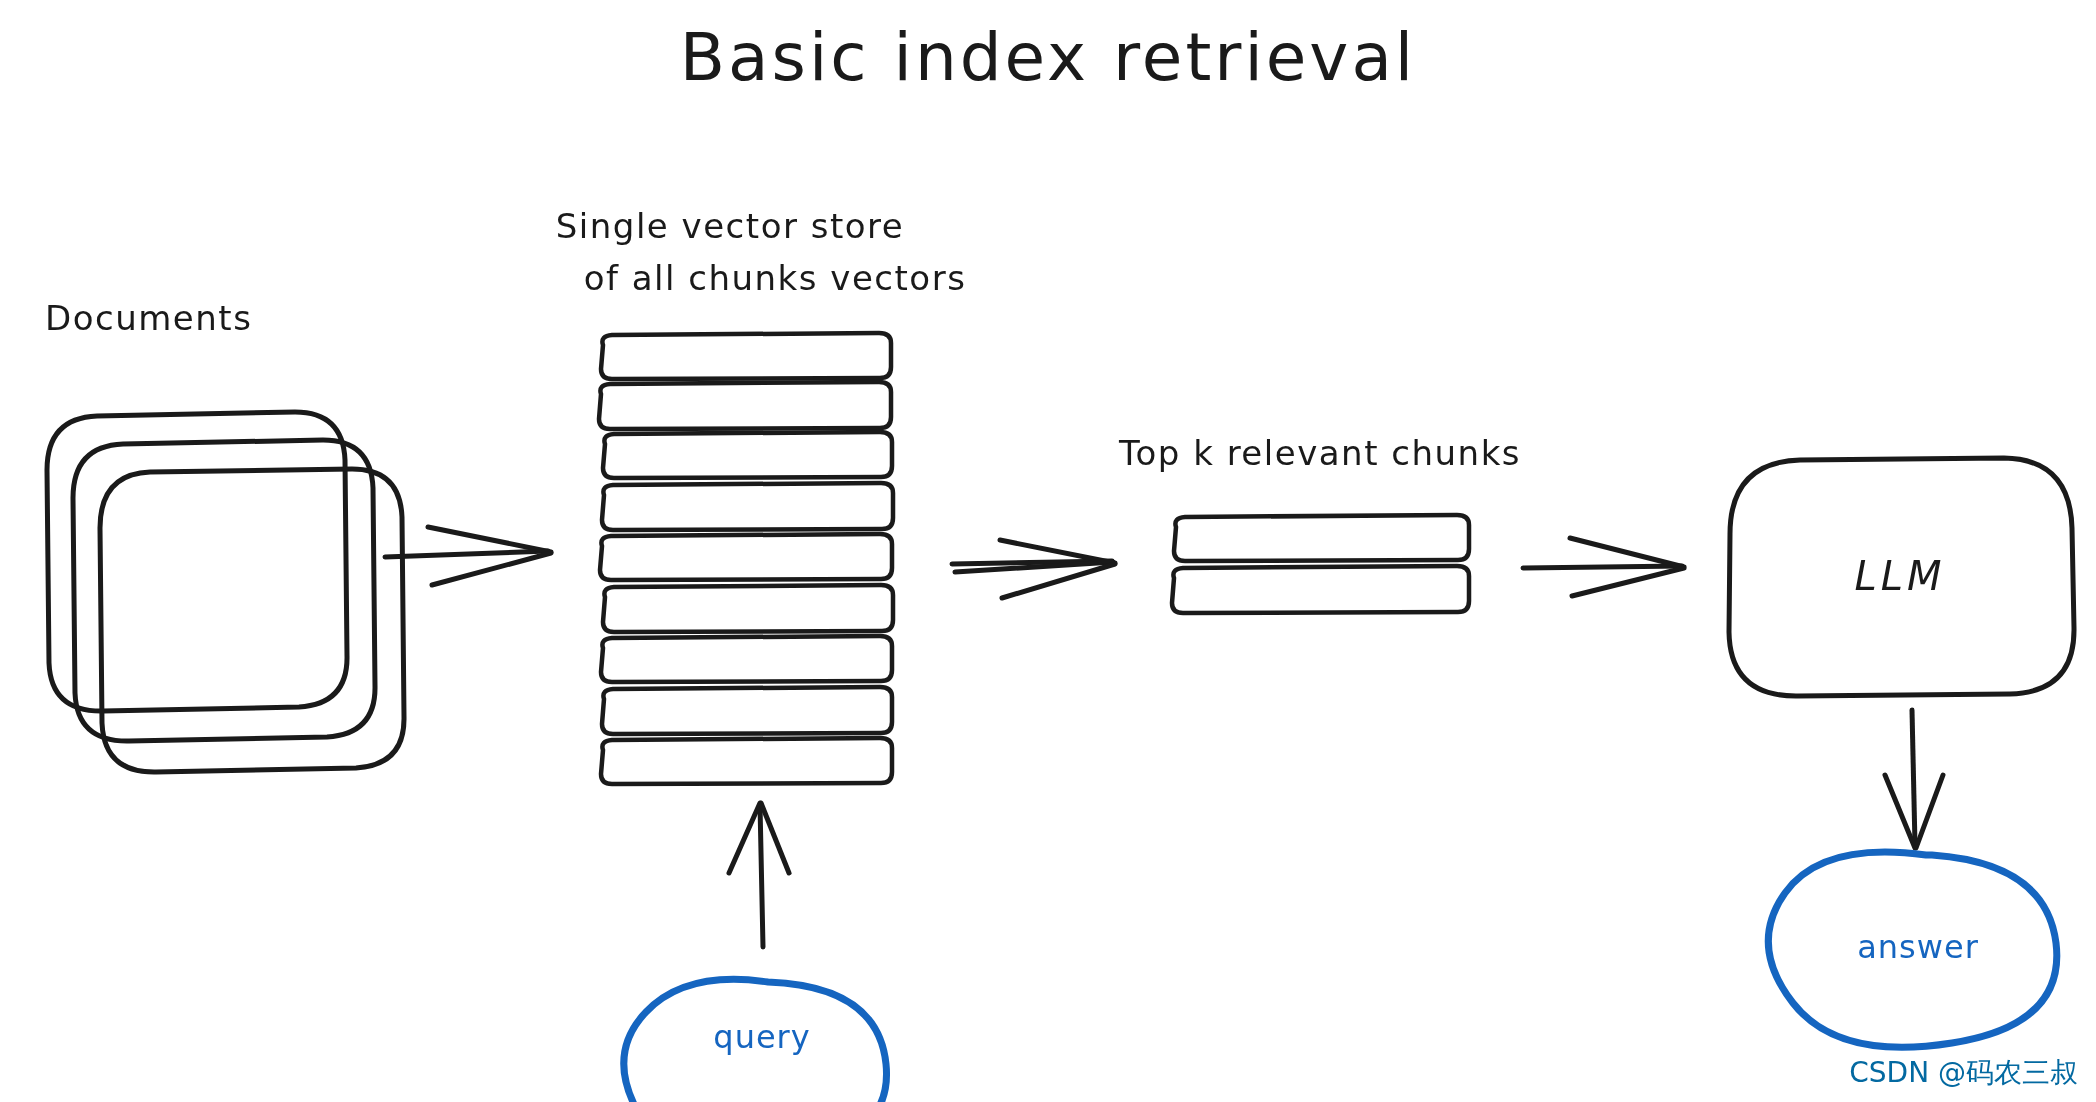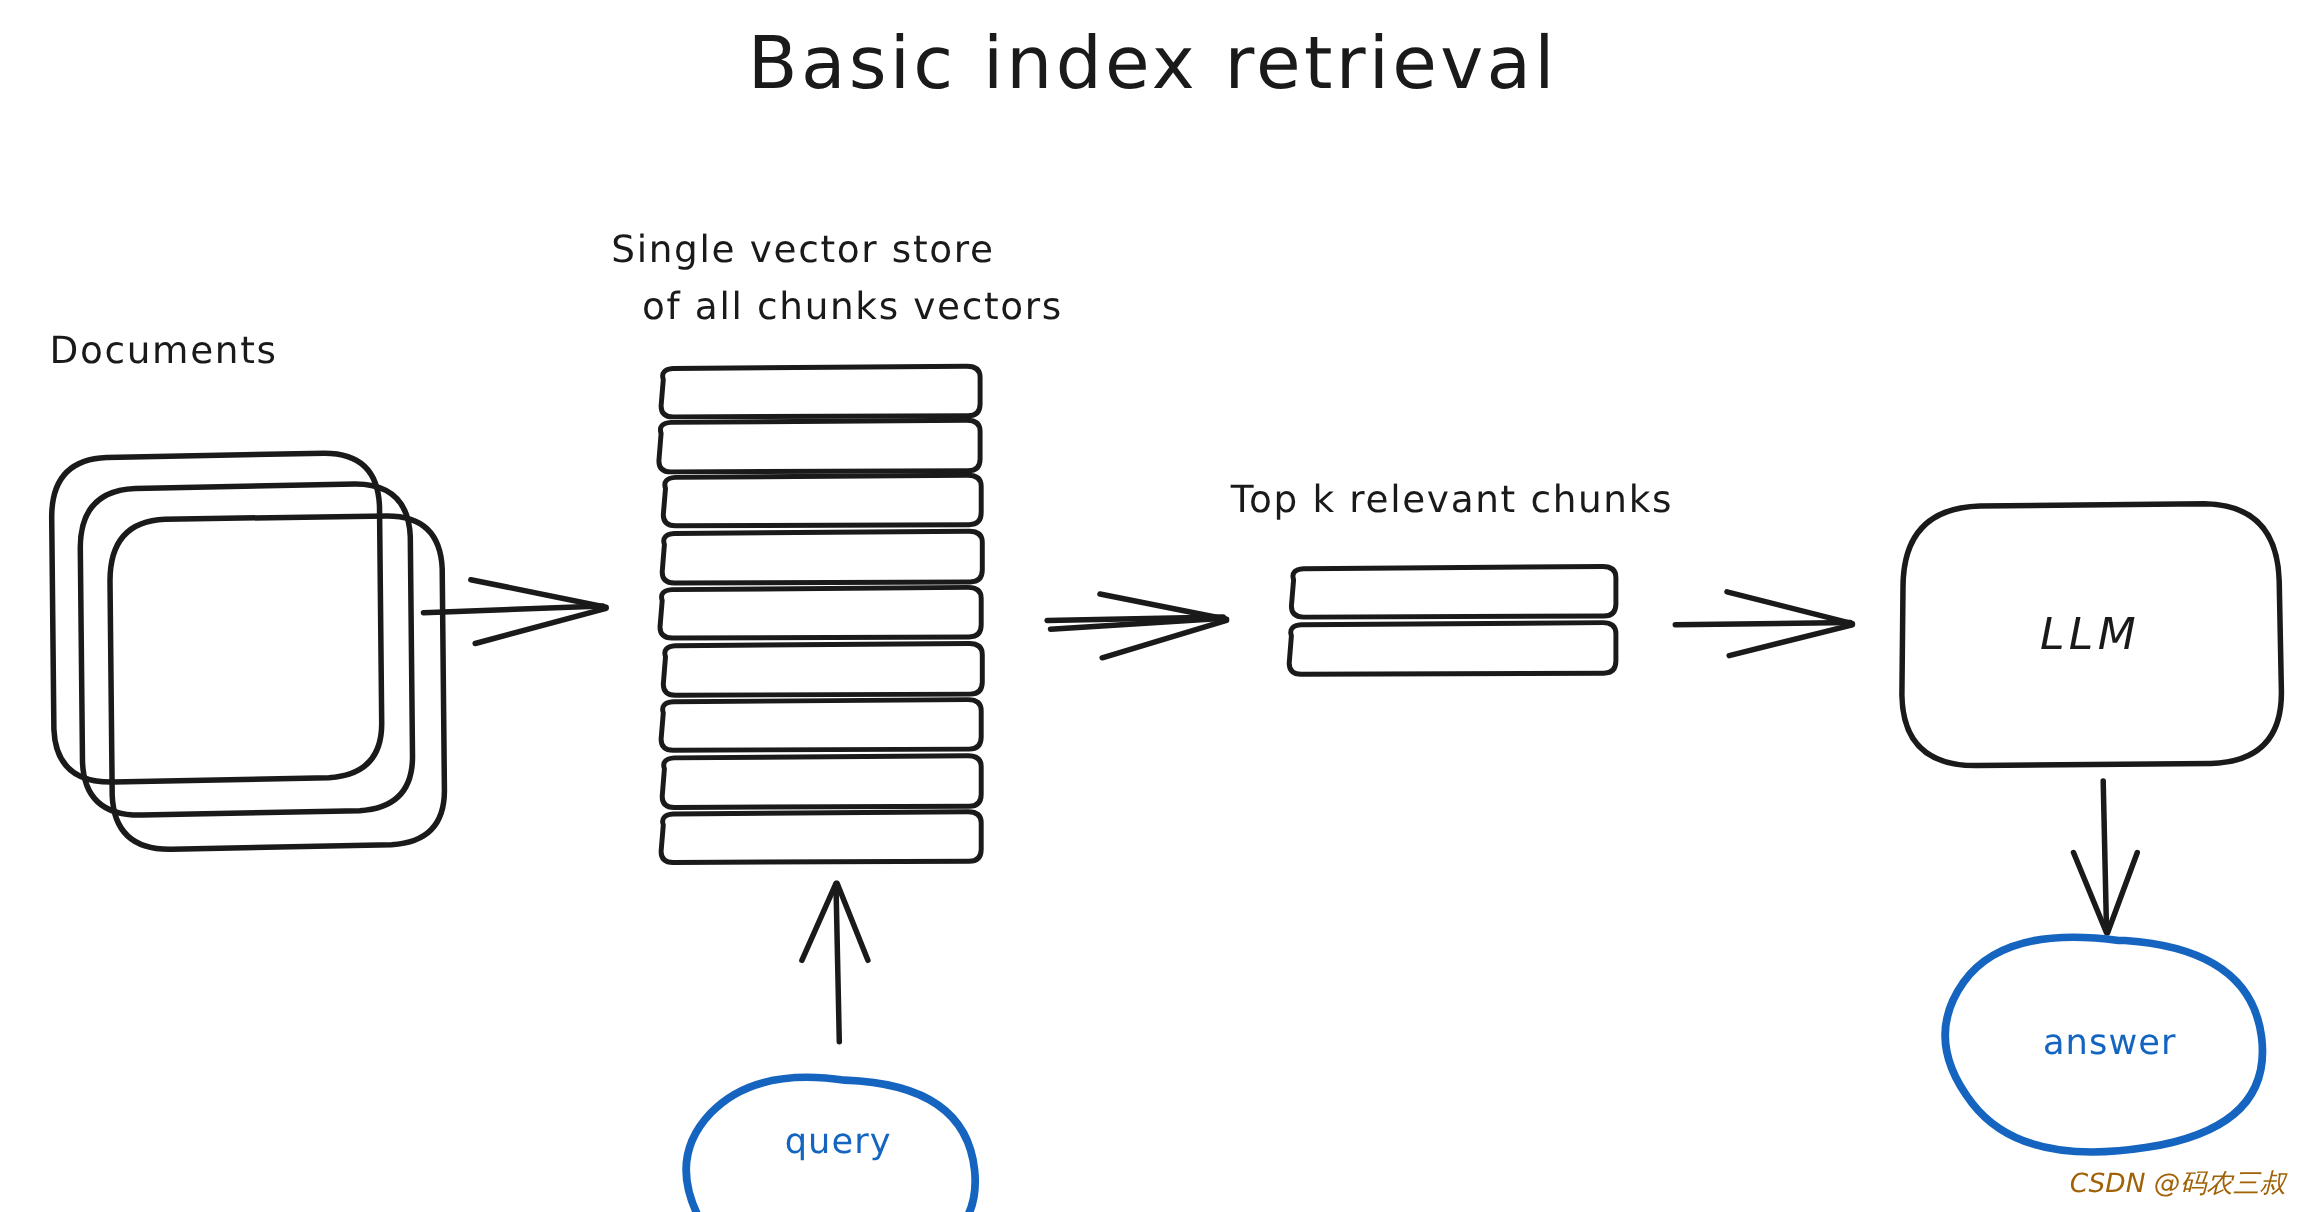--- a/index.html
+++ b/index.html
@@ -61,25 +61,24 @@
     fill: none;
     stroke: #1565c0;
     stroke-width: 7;
     stroke-linecap: round;
     stroke-linejoin: round;
   }
   .watermark {
     position: absolute;
     right: 18px;
     bottom: 10px;
-    color: #a16207;
-    font-size: 24px;
+    color: #0369a1;
+    font-size: 28px;
     font-family: "DejaVu Sans", sans-serif;
     white-space: nowrap;
-    font-style: italic;
   }
 </style>
 </head>
 <body>
 
 <svg id="canvas" viewBox="0 0 2096 1102" xmlns="http://www.w3.org/2000/svg">
 
   <text class="hand-text title-text" x="1048" y="80" text-anchor="middle">Basic index retrieval</text>
 
   <text class="hand-text label-text" x="45" y="330" text-anchor="start">Documents</text>

